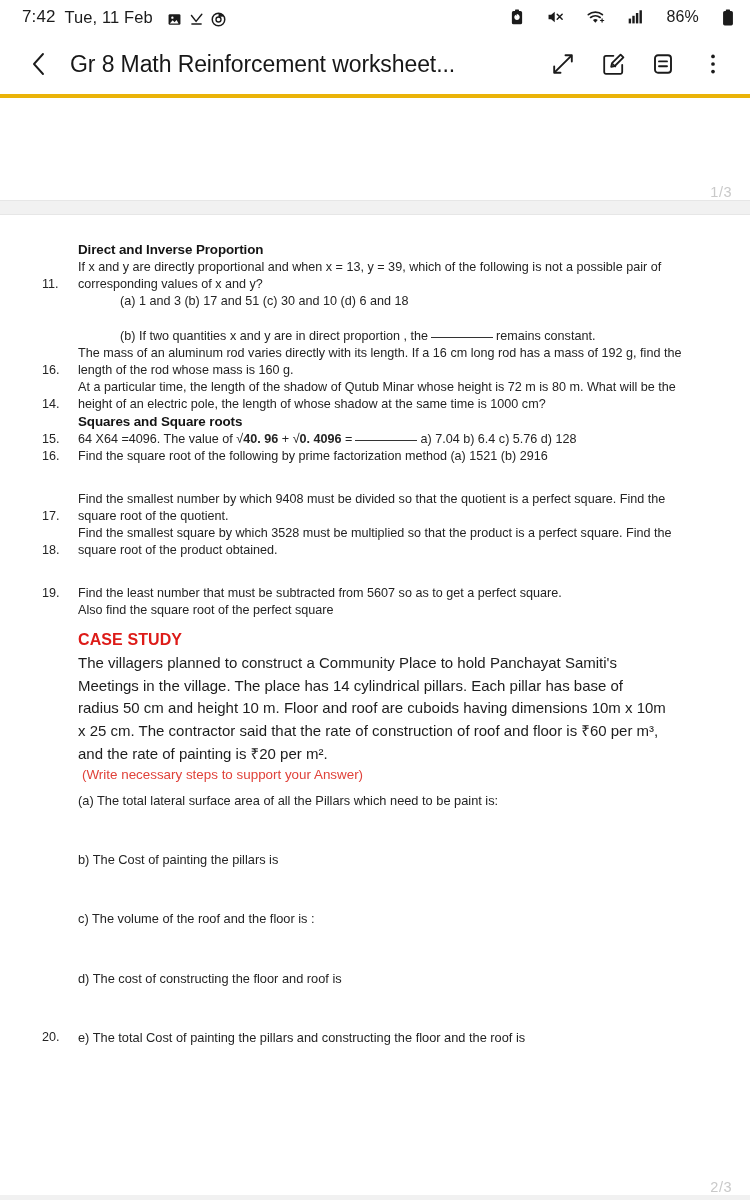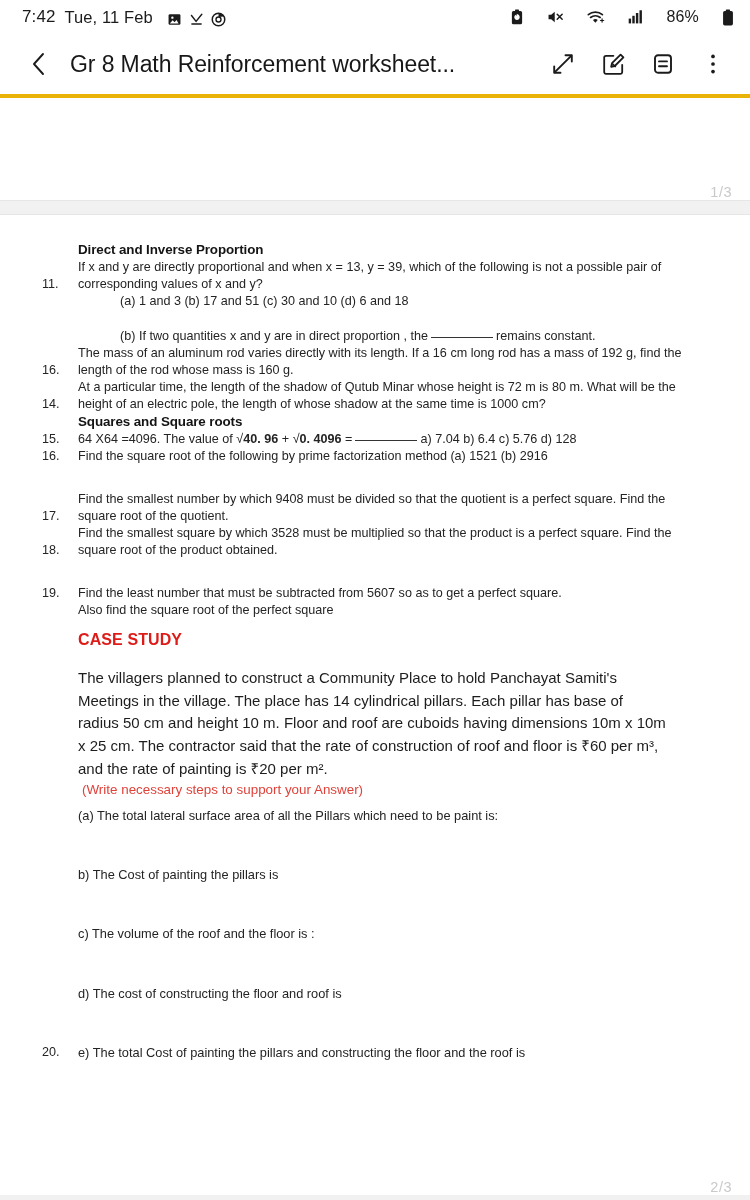--- a/index.html
+++ b/index.html
@@ -66,21 +66,21 @@
   .heading { font-weight:700; font-size:13.4px; color:#141414; letter-spacing:-.1px; }
   .indent { padding-left:42px; }
   .spacer-sm { height:10px; }
   .spacer-md { height:18px; }
   .spacer-lg { height:26px; }
   .blank-line { display:inline-block; width:62px; border-bottom:1px solid #333; vertical-align:2px; margin:0 3px; }
   .bold { font-weight:700; }
 
   
   .cs-title { color:#dd1b18; font-weight:700; font-size:16px; letter-spacing:.1px; }
-  .cs-para { font-size:15px; line-height:1.52; color:#1d1d1d; padding-right:30px; margin-top:16px; }
+  .cs-para { font-size:15px; line-height:1.52; color:#1d1d1d; padding-right:30px; margin-top:1px; }
   .cs-note { color:#e0423a; font-size:13.4px; margin-top:0; padding-left:4px; }
   .cs-sub { font-size:12.8px; color:#242424; }
   .sub-gap { height:42px; }
 </style>
 </head>
 <body>
 
 <div class="screen">
 
   <div class="statusbar">

